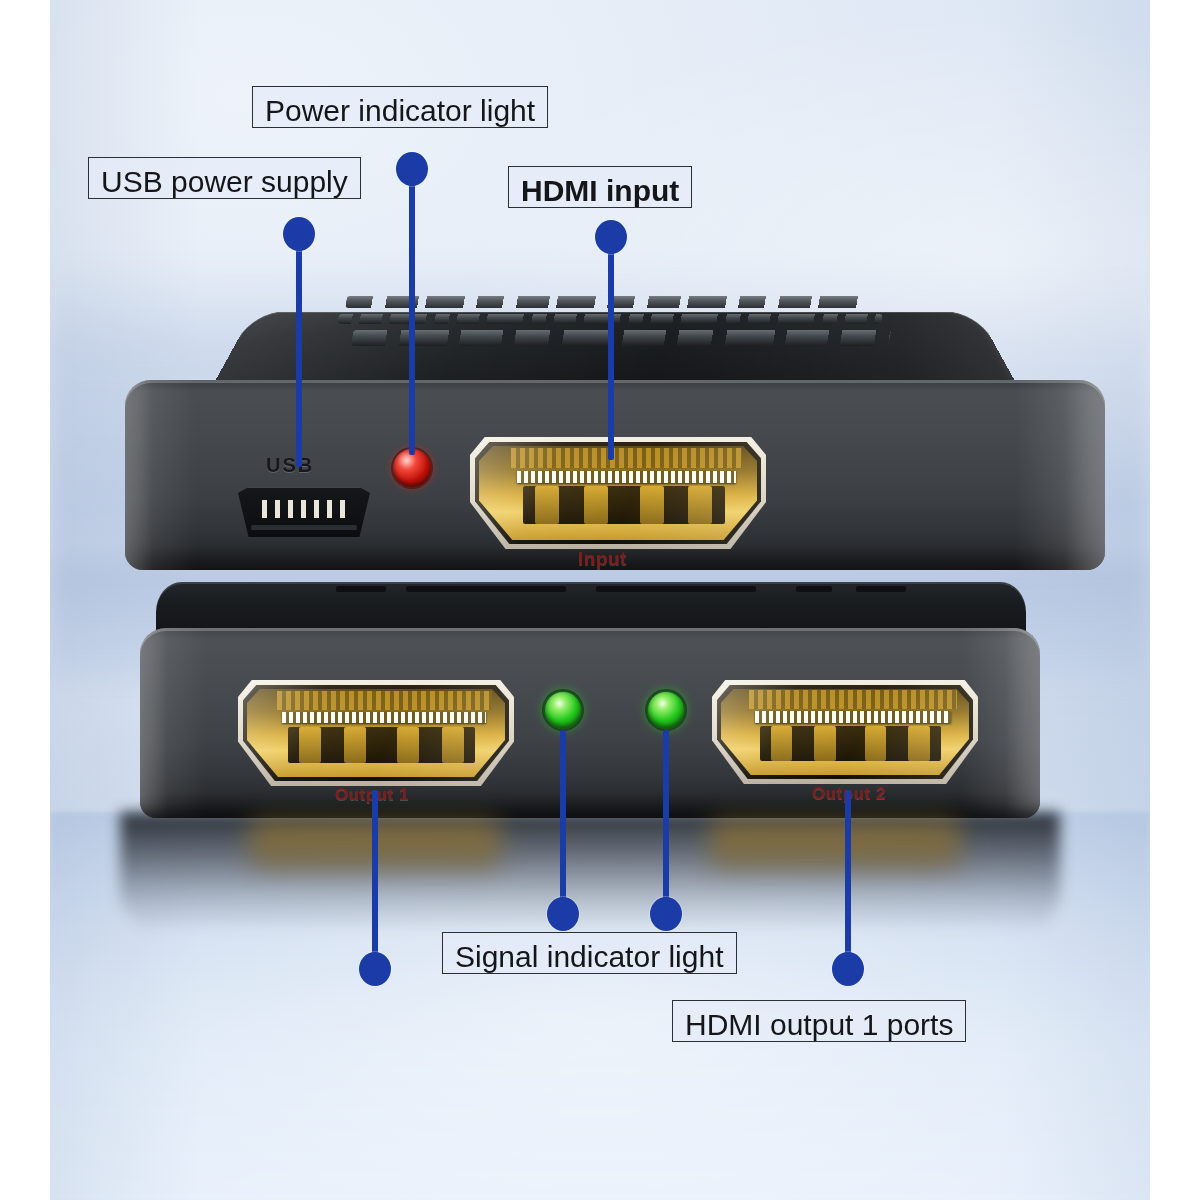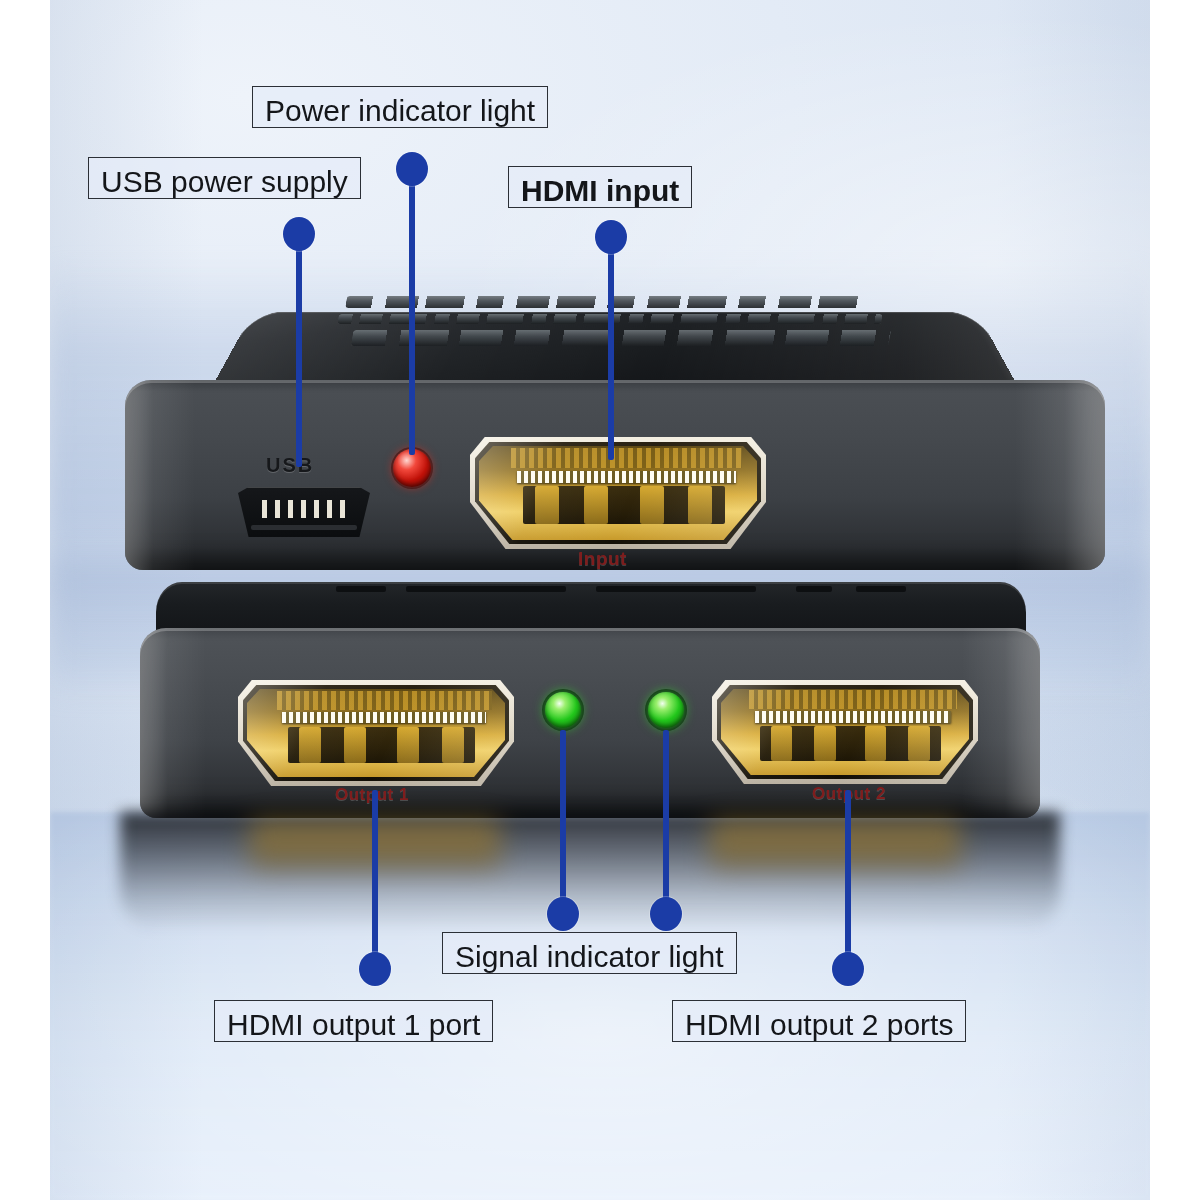--- a/index.html
+++ b/index.html
@@ -333,29 +333,28 @@
   <div class="callout">
     <span class="stem" style="left:608px;top:238px;width:6px;height:222px;"></span>
     <span class="dot" style="left:595px;top:220px;"></span>
   </div>
   <div class="lbl" style="left:508px;top:166px;font-weight:bold;">HDMI input</div>
 
   <div class="callout">
     <span class="stem" style="left:372px;top:790px;width:6px;height:185px;"></span>
     <span class="dot" style="left:359px;top:952px;"></span>
   </div>
-  <div class="lbl" style="left:214px;top:1000px;">HDMI output 1 port</div>
 
   <div class="callout">
     <span class="stem" style="left:560px;top:730px;width:6px;height:185px;"></span>
     <span class="dot" style="left:547px;top:897px;"></span>
     <span class="stem" style="left:663px;top:730px;width:6px;height:185px;"></span>
     <span class="dot" style="left:650px;top:897px;"></span>
   </div>
   <div class="lbl" style="left:442px;top:932px;">Signal indicator light</div>
 
   <div class="callout">
     <span class="stem" style="left:845px;top:790px;width:6px;height:185px;"></span>
     <span class="dot" style="left:832px;top:952px;"></span>
   </div>
-  <div class="lbl" style="left:672px;top:1000px;">HDMI output 2 ports</div>
+  <div class="lbl" style="left:672px;top:1000px;">HDMI output 1 ports</div>
 
 </div>
 
 </body></html>

